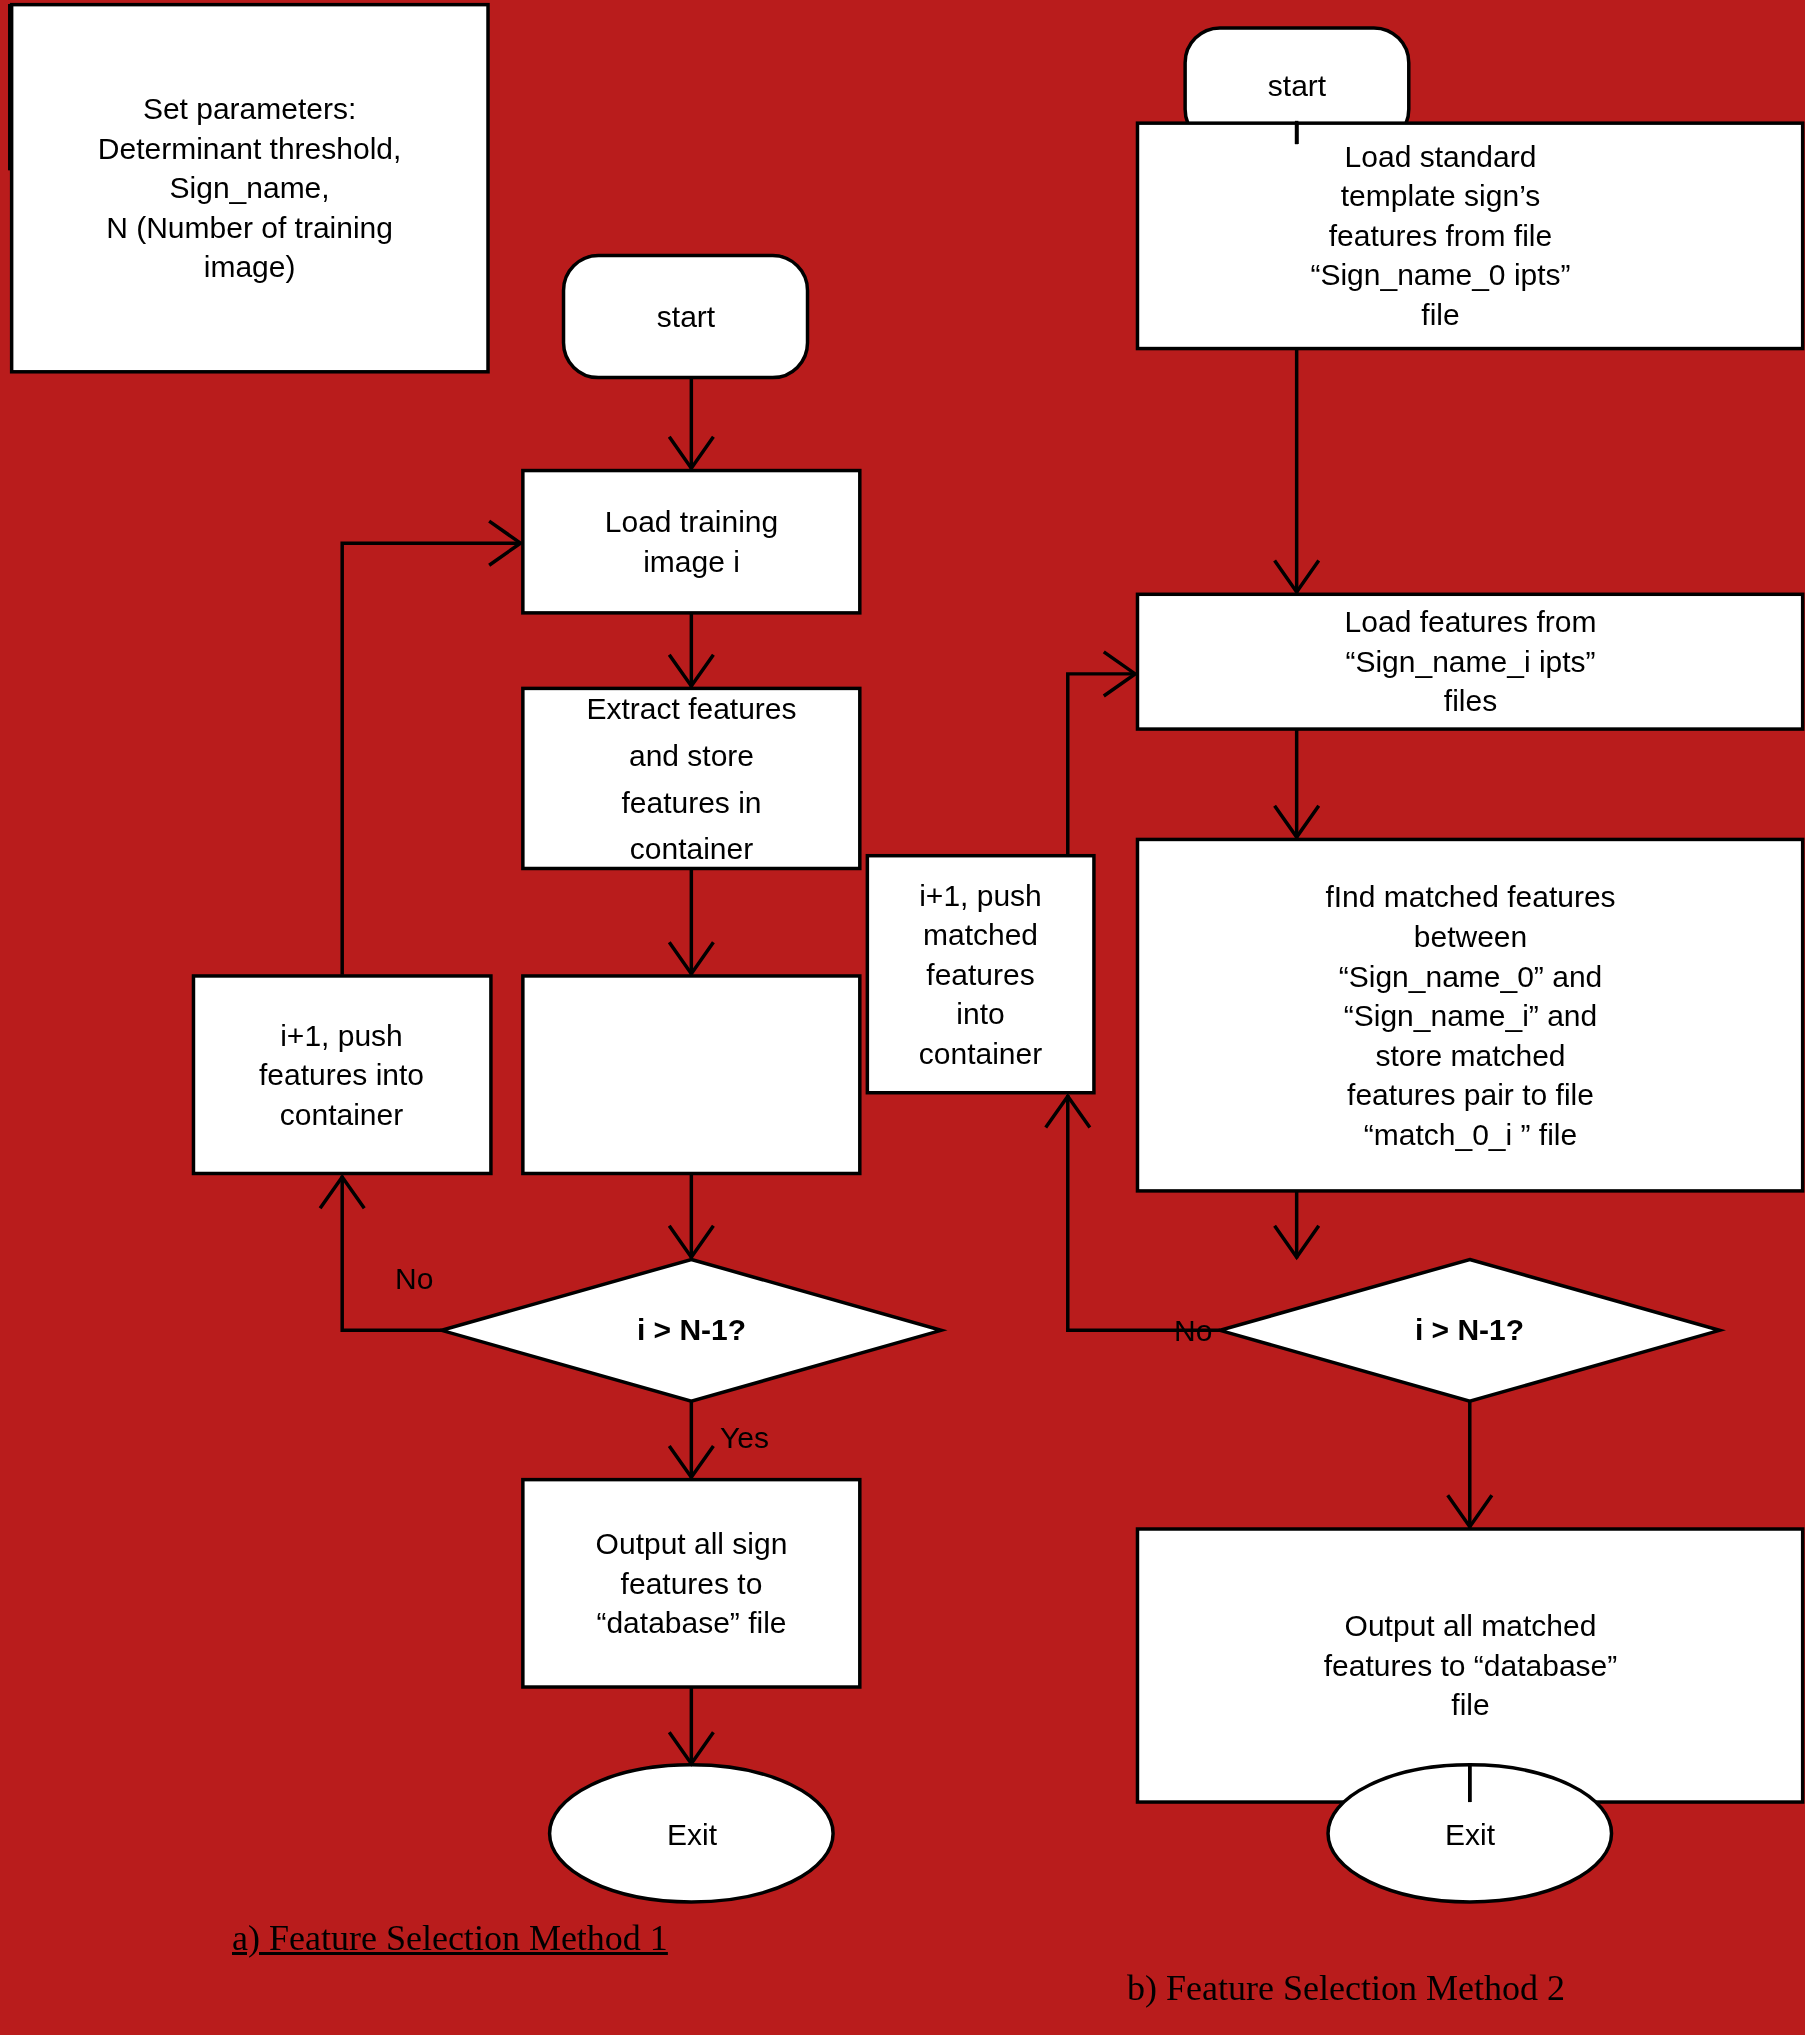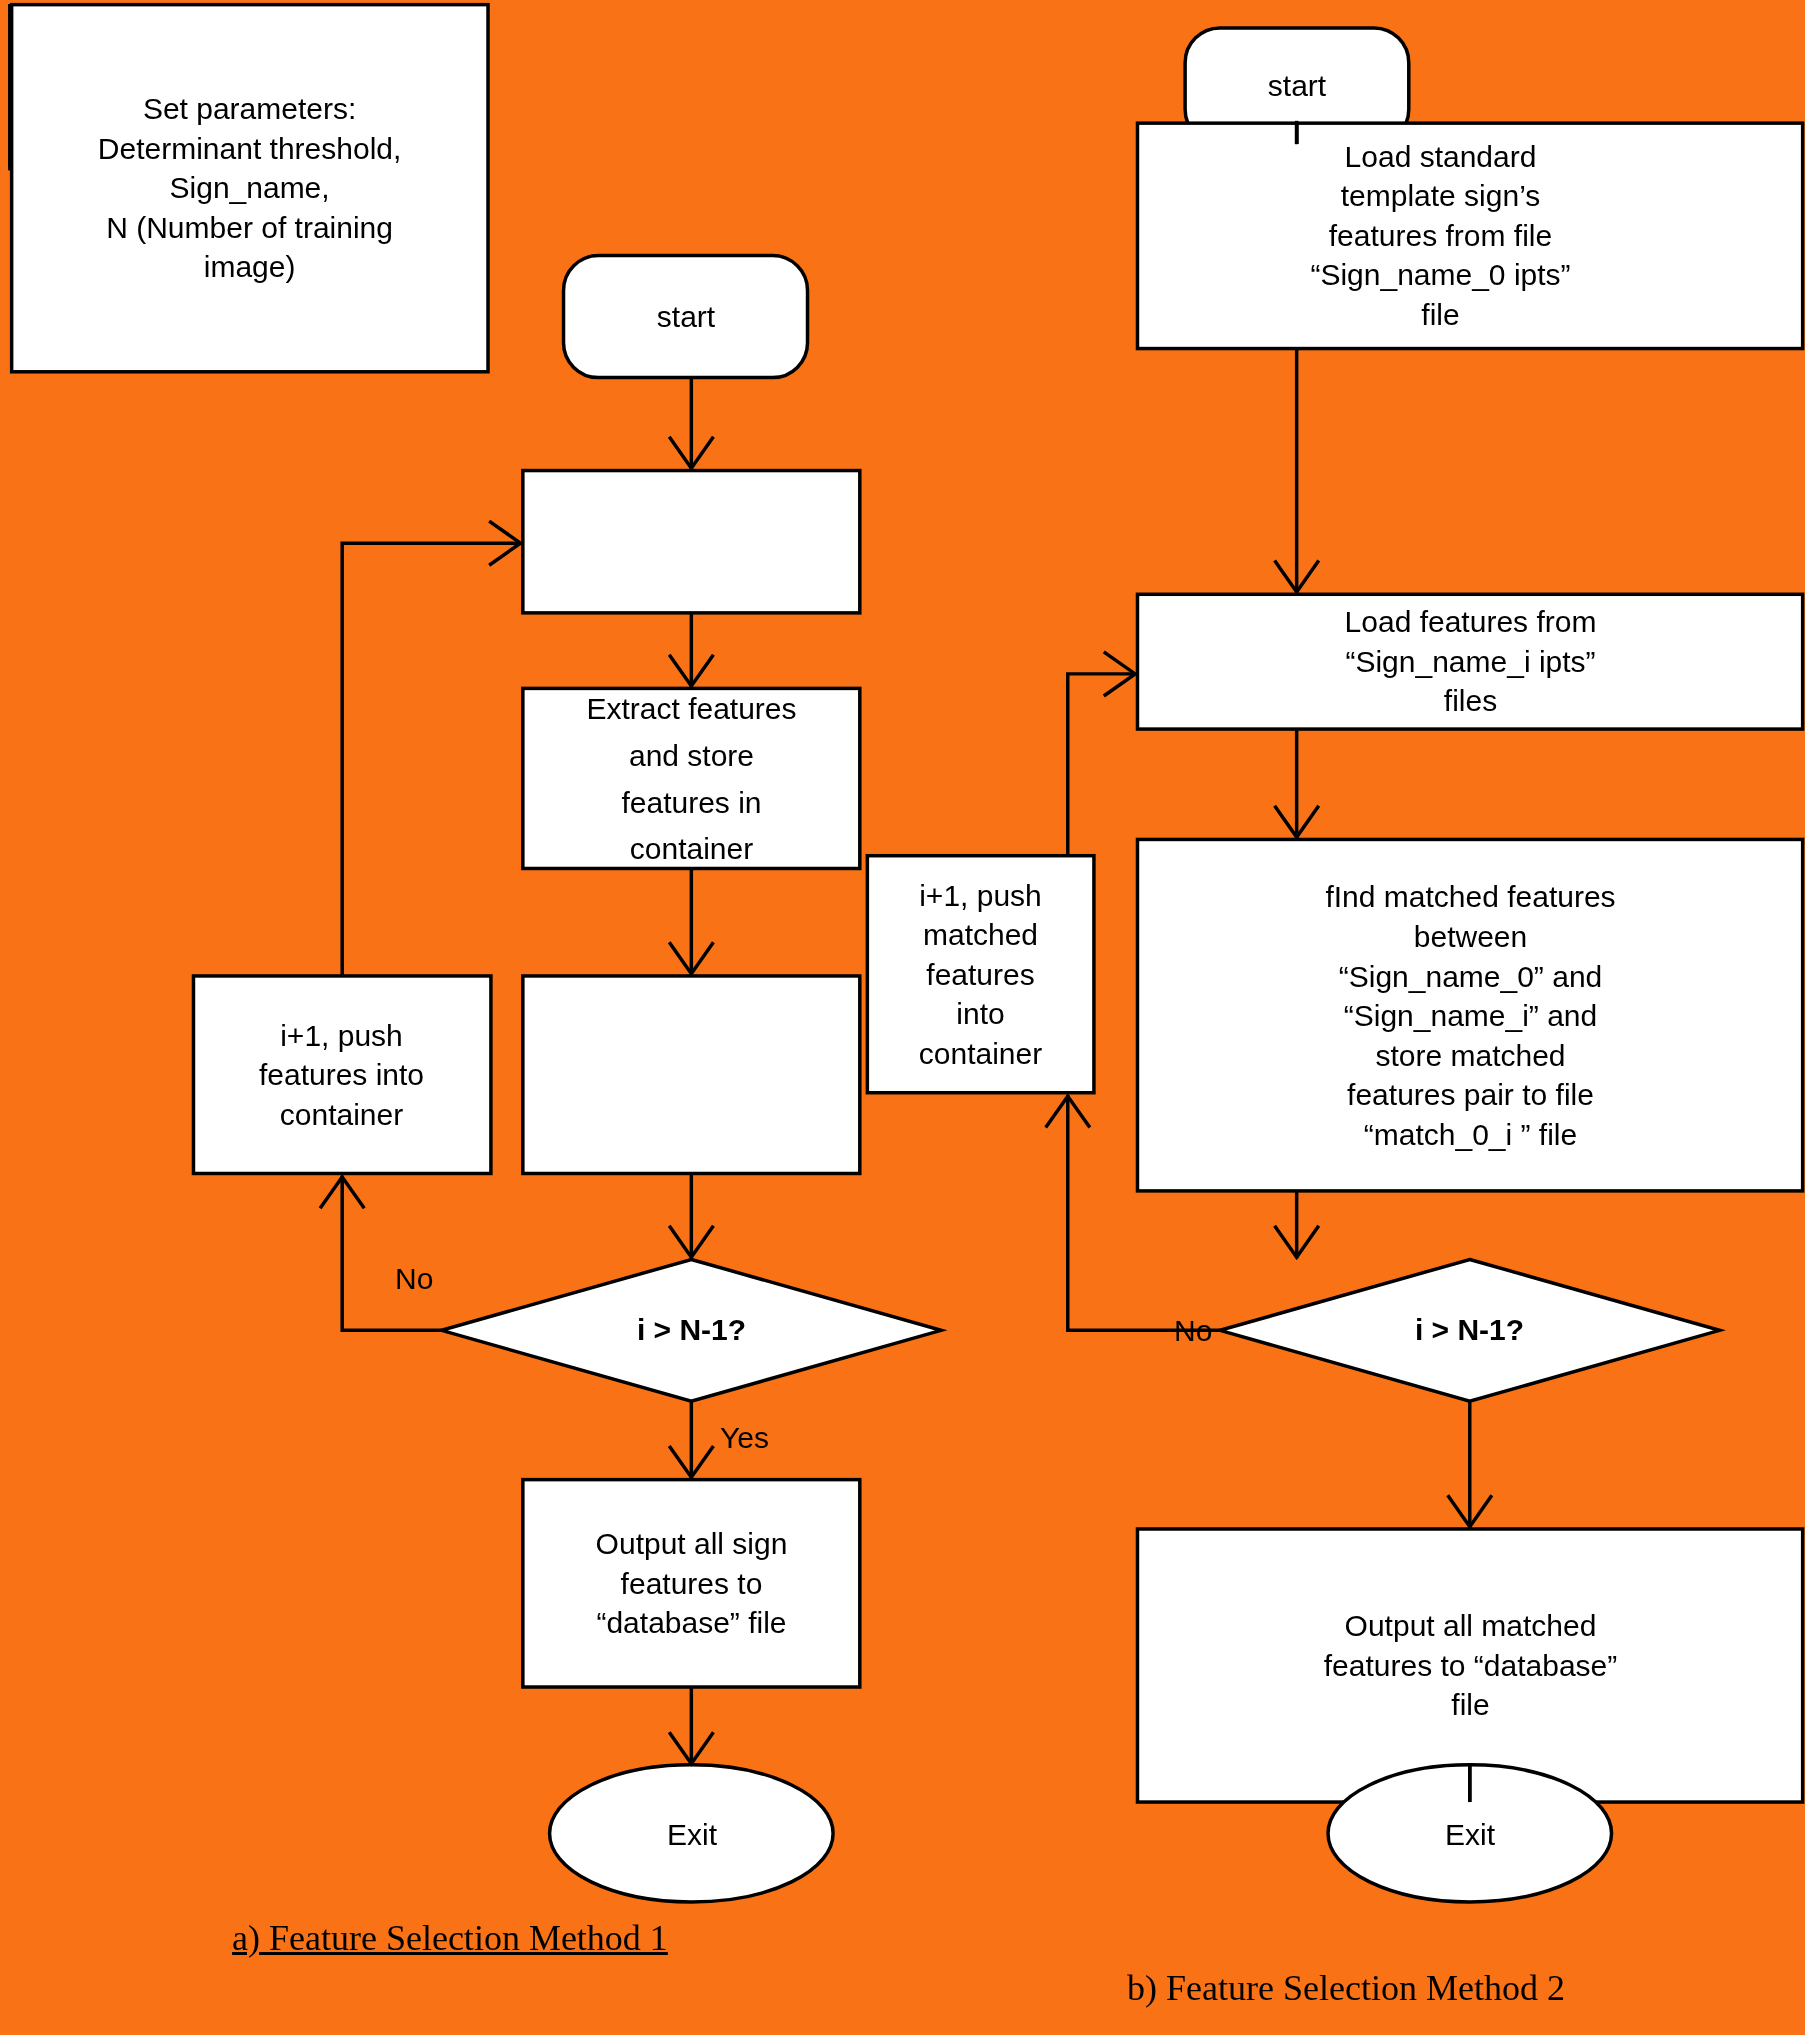--- a/index.html
+++ b/index.html
@@ -4,21 +4,21 @@
 <style>
   html, body {
     margin: 0;
     padding: 0;
     background: #ffffff;
   }
   #page {
     position: relative;
     width: 1805px;
     height: 2035px;
-    background: #f97316;
+    background: #b91c1c;
     overflow: hidden;
     font-family: "Liberation Sans", sans-serif;
   }
   svg.flow {
     position: absolute;
     left: 0; top: 0;
     width: 1805px;
     height: 2035px;
   }
   .shape-rect {
@@ -210,20 +210,24 @@
     <span>Determinant threshold,</span>
     <span>Sign_name,</span>
     <span>N (Number of training</span>
     <span>image)</span>
   </div>
 
   <div class="node-text" style="left:564px; top:256px; width:244px; height:122px;">
     <span>start</span>
   </div>
 
+  <div class="node-text" style="left:523px; top:471px; width:337px; height:142px;">
+    <span>Load training</span>
+    <span>image i</span>
+  </div>
 
   <div class="node-text" style="left:523px; top:689px; width:337px; height:180px;justify-content:space-between;">
     <span>Extract features</span>
     <span>and store</span>
     <span>features in</span>
     <span>container</span>
   </div>
 
 
   <div class="node-text" style="left:193px; top:976px; width:297px; height:198px;">

